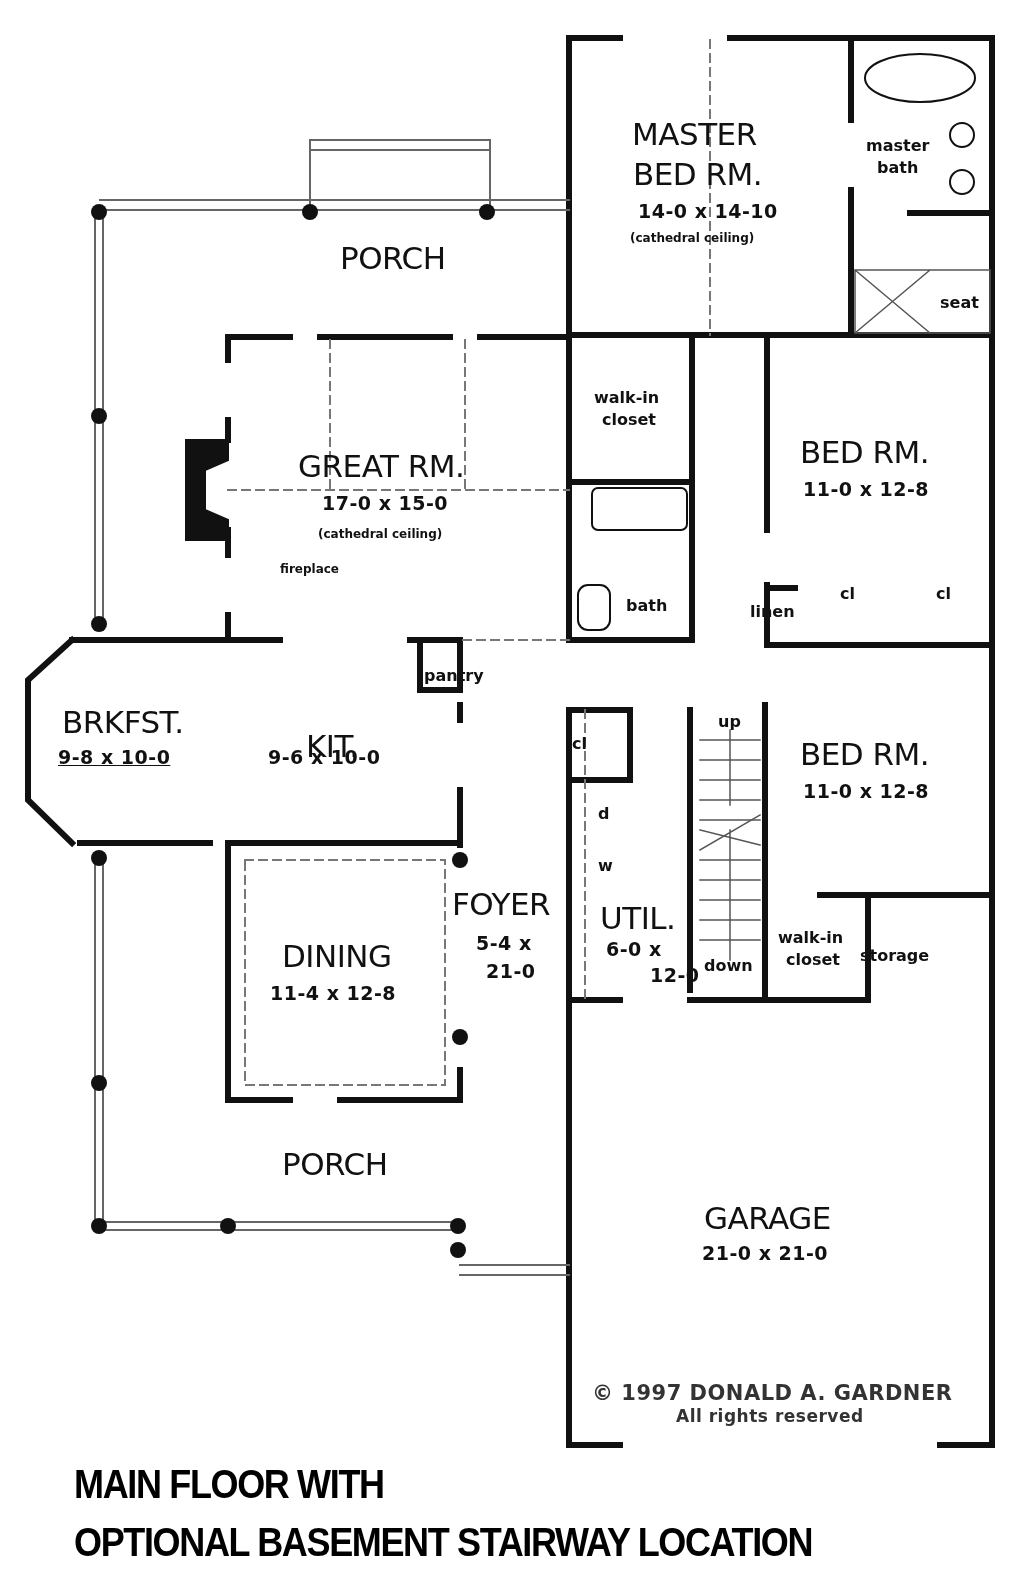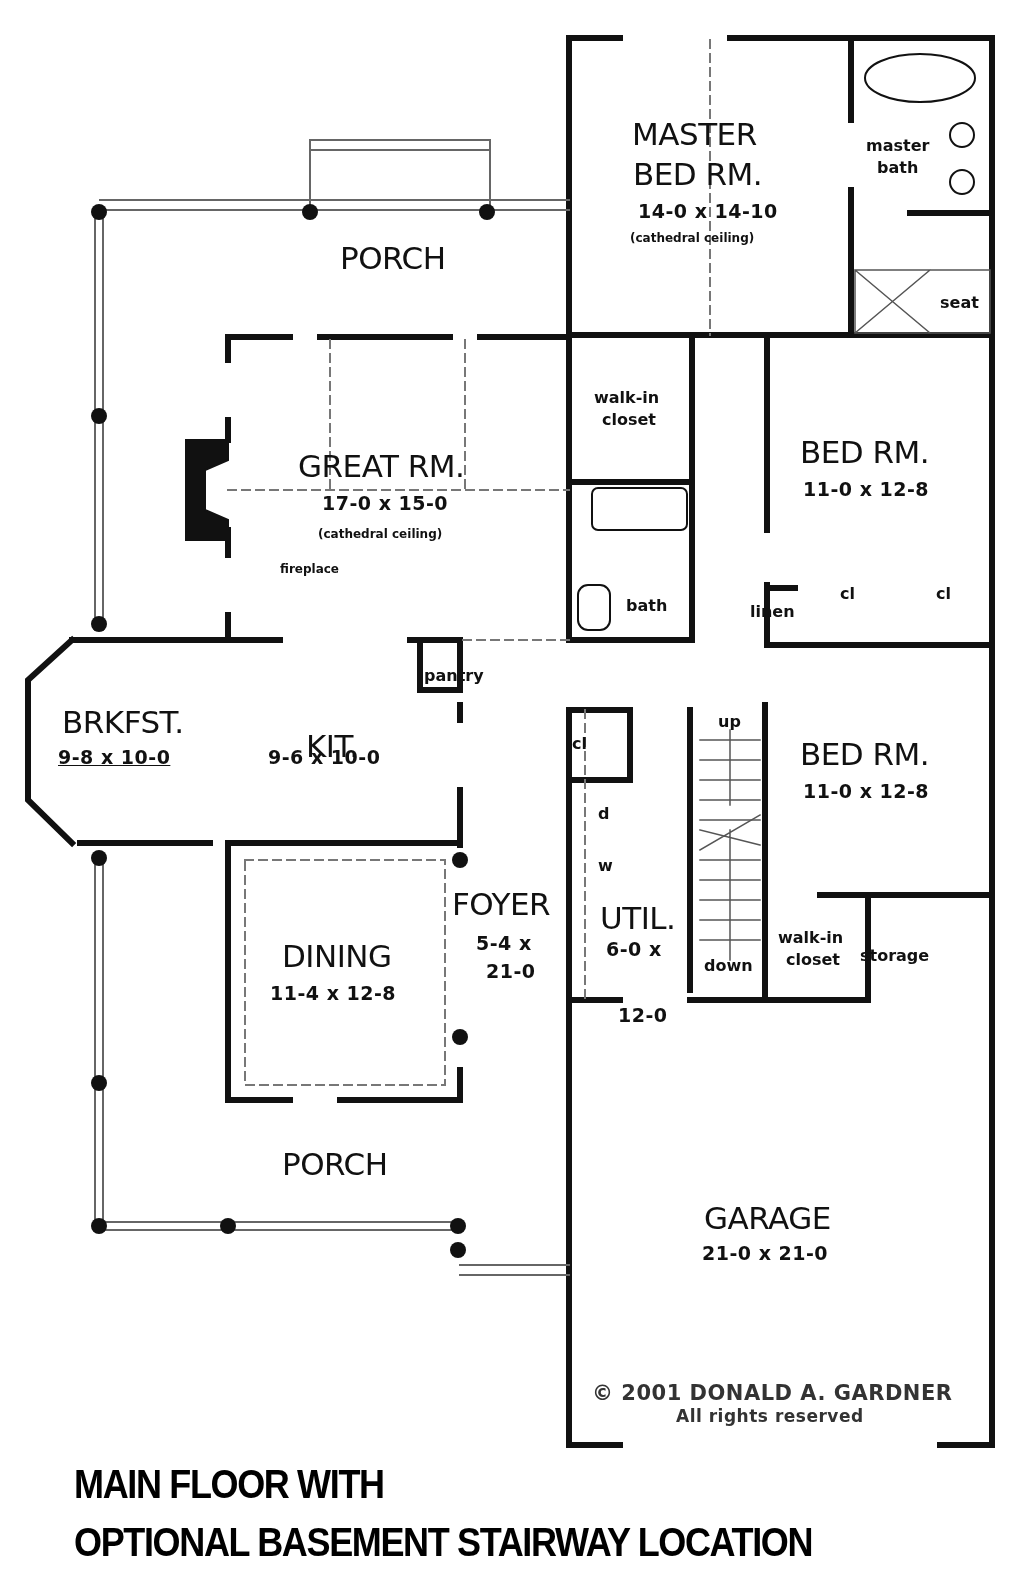--- a/index.html
+++ b/index.html
@@ -140,35 +140,35 @@
 <div class="lbl small" style="left:598px;top:806px;">d</div>
 <div class="lbl small" style="left:598px;top:858px;">w</div>
 <div class="lbl small" style="left:718px;top:714px;">up</div>
 <div class="lbl small" style="left:704px;top:958px;">down</div>
 
 <div class="lbl big" style="left:800px;top:738px;">BED RM.</div>
 <div class="lbl dim" style="left:803px;top:782px;">11-0 x 12-8</div>
 
 <div class="lbl big" style="left:600px;top:902px;">UTIL.</div>
 <div class="lbl dim" style="left:606px;top:940px;">6-0 x</div>
-<div class="lbl dim" style="left:618px;top:966px;margin-top:40px;">12-0</div>
+<div class="lbl dim" style="left:650px;top:966px;">12-0</div>
 
 <div class="lbl big" style="left:452px;top:888px;">FOYER</div>
 <div class="lbl dim" style="left:476px;top:934px;">5-4 x</div>
 <div class="lbl dim" style="left:486px;top:962px;">21-0</div>
 
 <div class="lbl small" style="left:778px;top:930px;">walk-in</div>
 <div class="lbl small" style="left:786px;top:952px;">closet</div>
 <div class="lbl small" style="left:860px;top:948px;">storage</div>
 
 <div class="lbl big" style="left:282px;top:940px;">DINING</div>
 <div class="lbl dim" style="left:270px;top:984px;">11-4 x 12-8</div>
 
 <div class="lbl big" style="left:282px;top:1148px;">PORCH</div>
 
 <div class="lbl big" style="left:704px;top:1202px;">GARAGE</div>
 <div class="lbl dim" style="left:686px;top:1244px;margin-left:16px;">21-0 x 21-0</div>
 
-<div class="lbl dim" style="left:592px;top:1382px;font-size:21px;color:#333;">© 2001 DONALD A. GARDNER</div>
+<div class="lbl dim" style="left:592px;top:1382px;font-size:21px;color:#333;">© 1997 DONALD A. GARDNER</div>
 <div class="lbl dim" style="left:676px;top:1408px;font-size:17px;color:#333;">All rights reserved</div>
 
 <div class="caption" style="top:1462px;">MAIN FLOOR WITH</div>
 <div class="caption" style="top:1520px;">OPTIONAL BASEMENT STAIRWAY LOCATION</div>
 
 </body></html>

